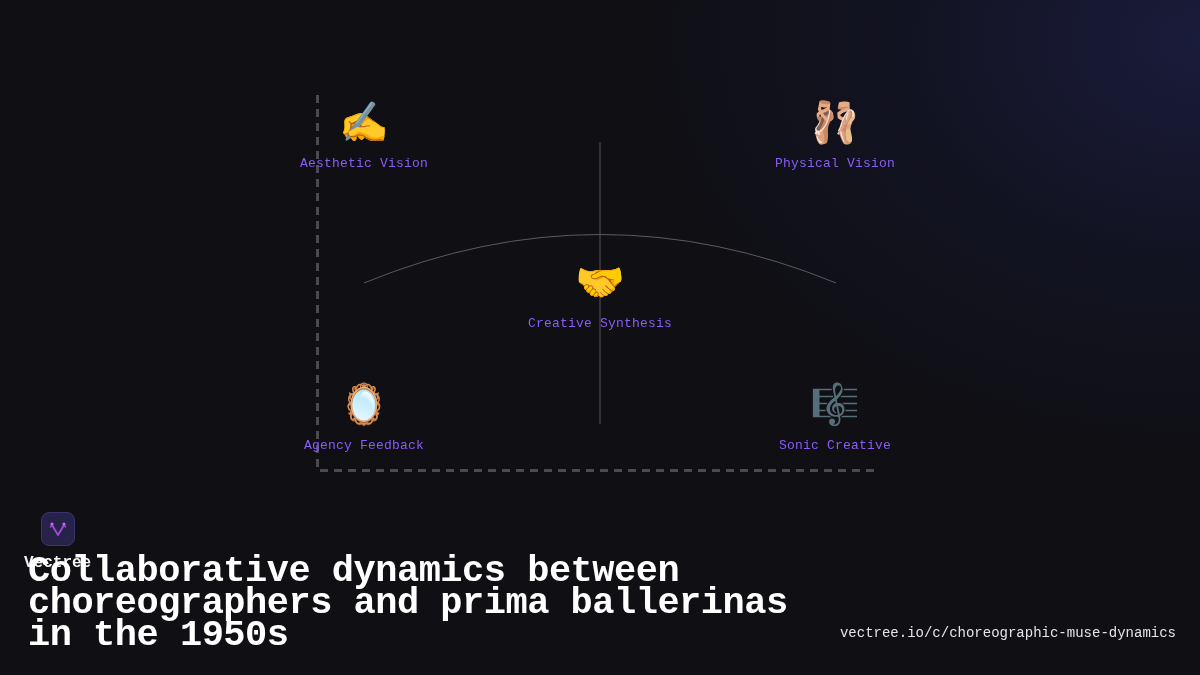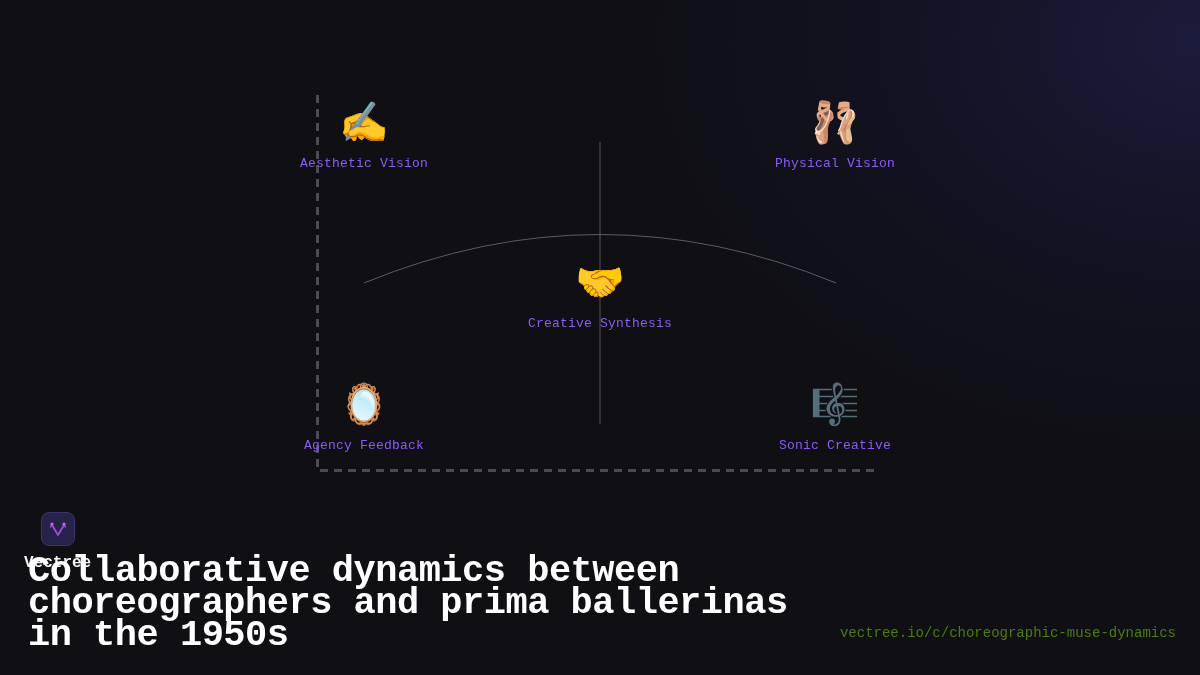--- a/index.html
+++ b/index.html
@@ -34,21 +34,21 @@
       background: #27224a; border: 1px solid #3a3470;
       display: flex; align-items: center; justify-content: center;
     }
     .brand-name { color: #f4f4f5; font-weight: bold; font-size: 16px; }
     .title {
       position: absolute; left: 24px; top: 551px; width: 820px;
       color: #ffffff; font-weight: bold; font-size: 37px; line-height: 32px;
       letter-spacing: -0.5px; margin: 4px;
     }
     .url {
-      position: absolute; right: 24px; top: 625px; color: #4d7c0f; font-size: 14px;
+      position: absolute; right: 24px; top: 625px; color: #e5e5e5; font-size: 14px;
     }
   </style>
 </head>
 <body>
 
 <div class="bg-glow"></div>
 
 <svg class="diagram" width="1200" height="675">
   <path d="M317.5 95 L317.5 470.5 L878 470.5" fill="none" stroke="#4a4a50" stroke-width="3" stroke-dasharray="8 6"></path>
   <line x1="600" y1="142" x2="600" y2="424" stroke="#55555c" stroke-width="1"></line>

